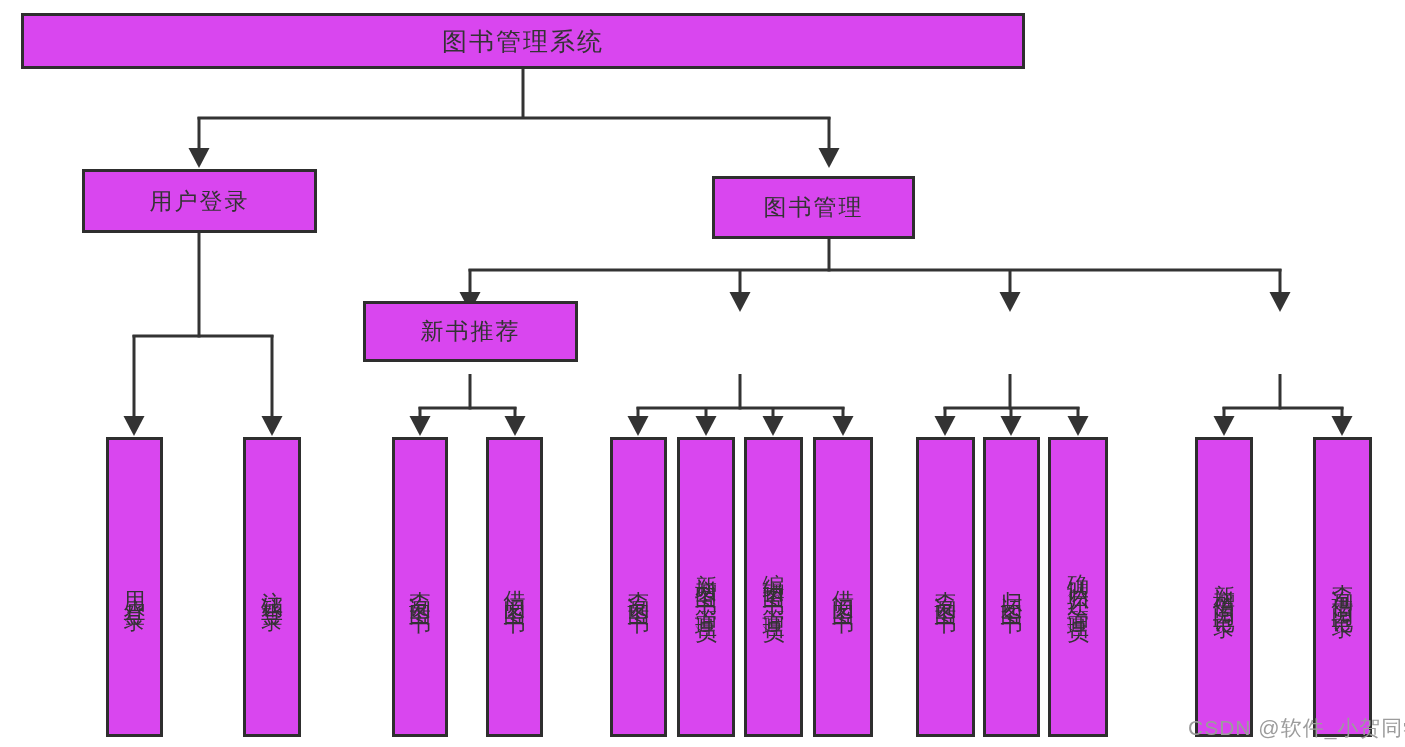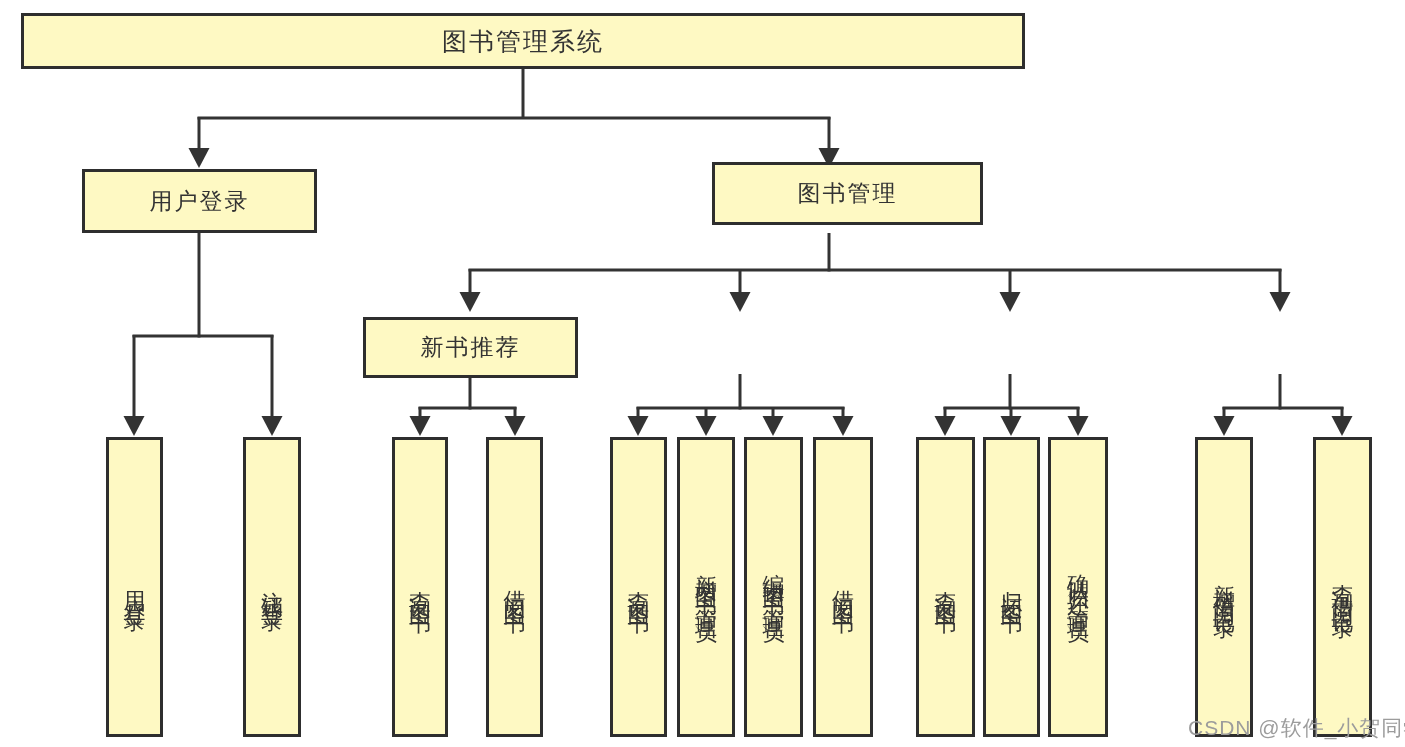--- a/index.html
+++ b/index.html
@@ -17,21 +17,21 @@
   }
   .connectors {
     position: absolute;
     left: 0;
     top: 0;
     pointer-events: none;
   }
   .node {
     position: absolute;
     box-sizing: border-box;
-    background: #fef9c3;
+    background: #d946ef;
     border: 3px solid #2e2e2e;
     display: flex;
     align-items: center;
     justify-content: center;
     color: #333333;
   }
   .hlabel {
     font-size: 23px;
     letter-spacing: 2px;
     white-space: nowrap;
@@ -146,25 +146,25 @@
     </g>
   </svg>
 
   <div class="node" style="left:21px;top:13px;width:1004px;height:56px">
     <span class="hlabel root">图书管理系统</span>
   </div>
 
   <div class="node" style="left:82px;top:169px;width:235px;height:64px">
     <span class="hlabel">用户登录</span>
   </div>
-  <div class="node" style="left:712px;top:162px;width:271px;height:63px">
+  <div class="node" style="left:712px;top:176px;width:203px;height:63px">
     <span class="hlabel">图书管理</span>
   </div>
 
-  <div class="node" style="left:363px;top:317px;width:215px;height:61px">
+  <div class="node" style="left:363px;top:301px;width:215px;height:61px">
     <span class="hlabel">新书推荐</span>
   </div>
 
   <div class="node" style="left:106px;top:437px;width:57px;height:300px">
     <span class="vlabel">用户登录</span>
   </div>
   <div class="node" style="left:243px;top:437px;width:58px;height:300px">
     <span class="vlabel">注销登录</span>
   </div>
 

